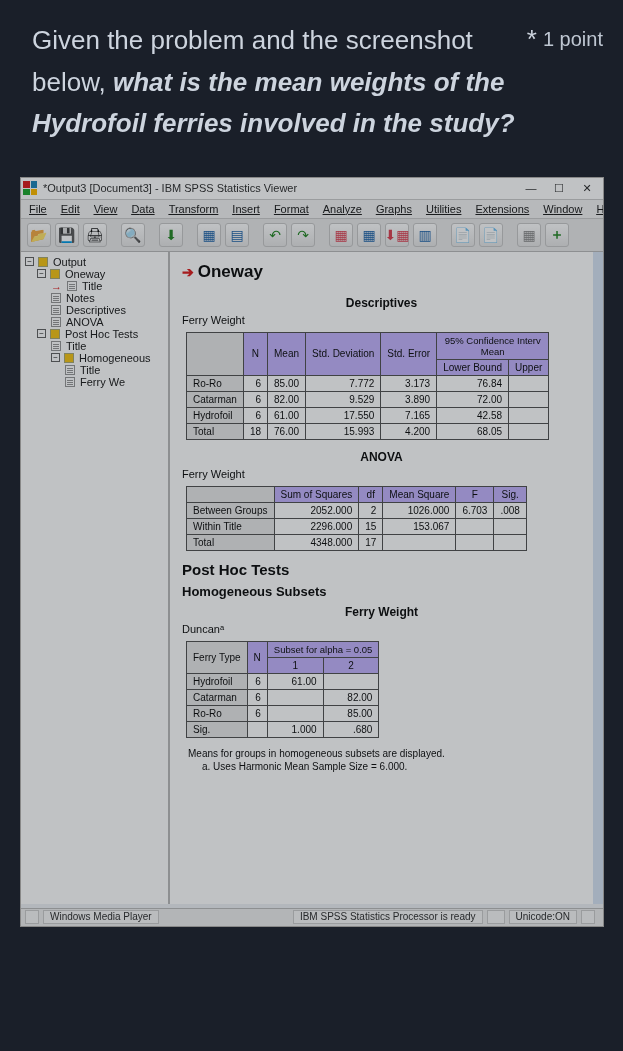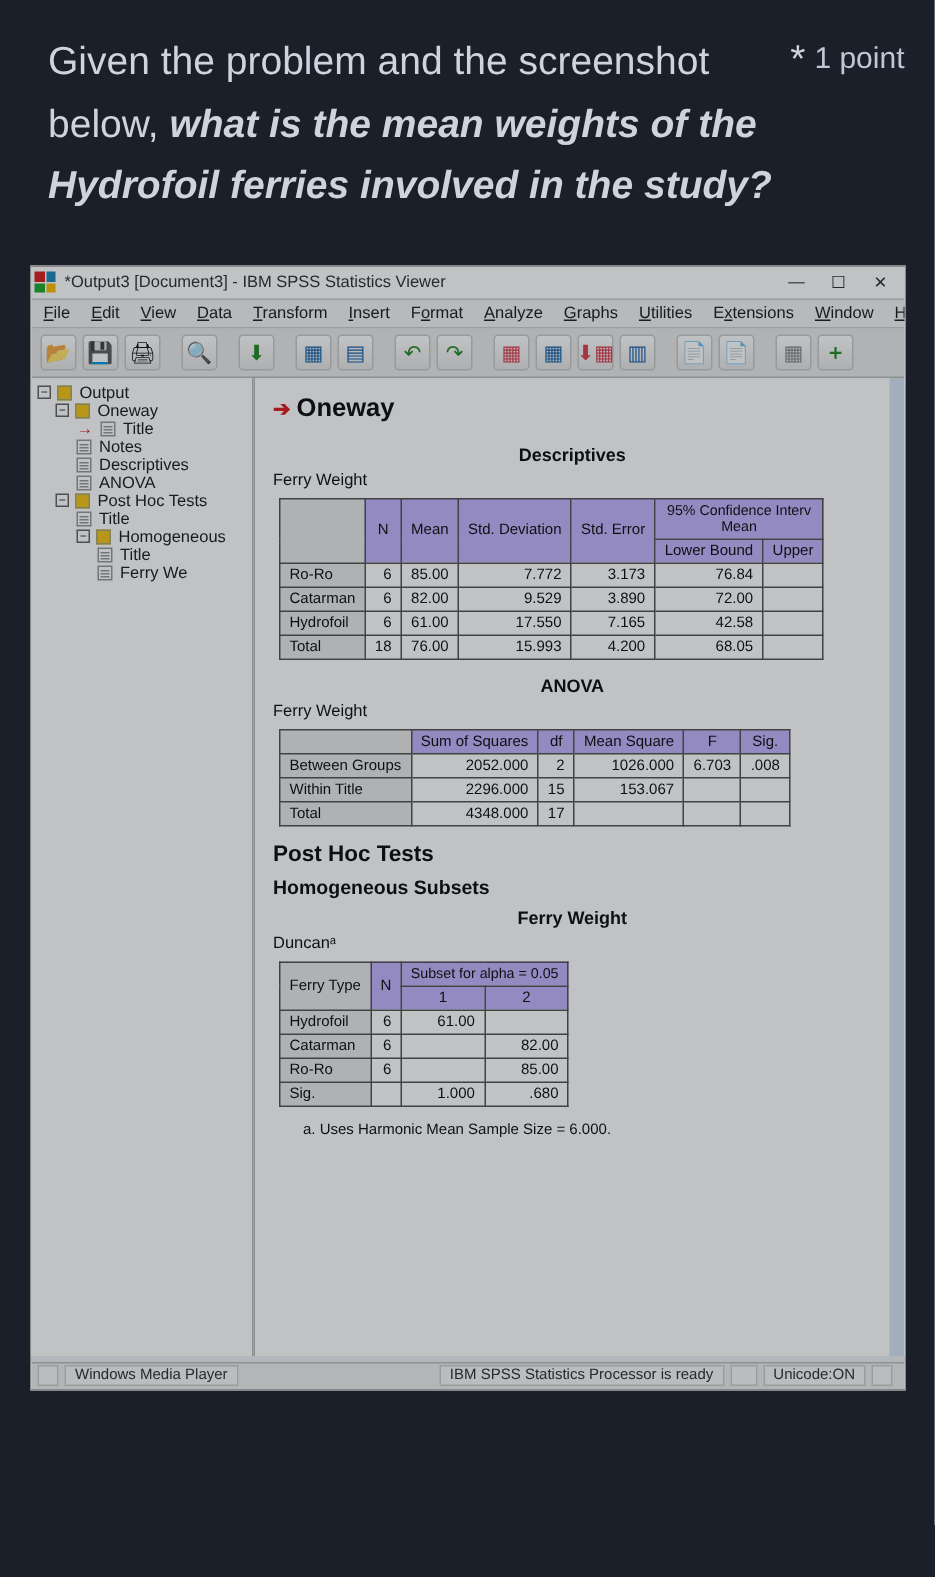--- a/index.html
+++ b/index.html
@@ -51,21 +51,21 @@
   .titlebar .title-txt { flex:1; }
   .win-btn { width: 28px; text-align:center; color:#333;}
   
   .menubar {
     display: flex; gap: 14px;
     padding: 3px 8px;
     background: #f3f3f3;
     border-bottom: 1px solid #ccc;
     font-size: 11px;
   }
-  .menubar span { color:#222; }
+  .menubar span { color:#222;text-decoration:underline; }
   .menubar span u { text-decoration: underline; }
   
   .toolbar {
     display:flex; align-items:center; gap:4px;
     padding: 4px 6px;
     background: #eaeaea;
     border-bottom: 1px solid #bbb;
   }
   .tb-btn {
     width: 24px; height: 24px;
@@ -396,20 +396,21 @@
               <td>85.00</td>
             </tr>
         <tr>
               <td class="rowhead">Sig.</td>
               <td></td>
               <td>1.000</td>
               <td>.680</td>
             </tr>
       </tbody>
         </table>
+      <div class="footnote">Means for groups in homogeneous subsets are displayed.</div>
       <div class="footnote" style="padding-left:14px">a. Uses Harmonic Mean Sample Size = 6.000.</div>
     </div>
   </div>
 
   <div class="statusbar">
     <span class="cell" style="width:10px"></span>
     <span class="cell">Windows Media Player</span>
     <span class="spacer"></span>
     <span class="cell">IBM SPSS Statistics Processor is ready</span>
     <span class="cell" style="width:18px"></span>

